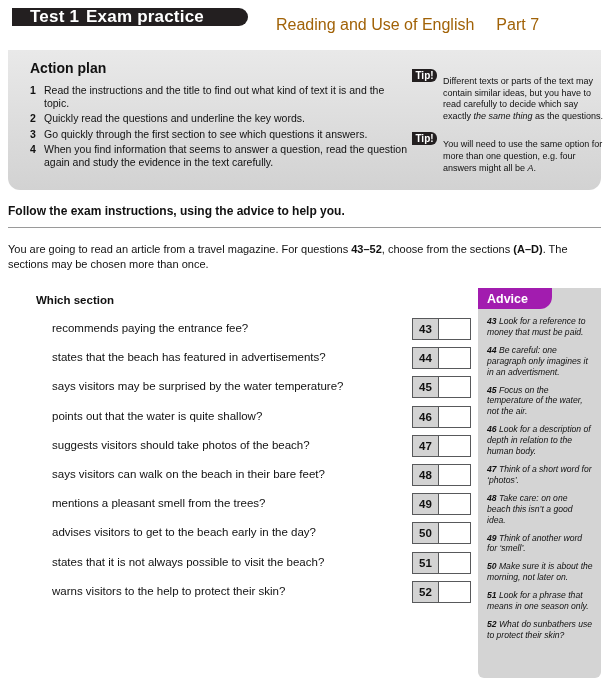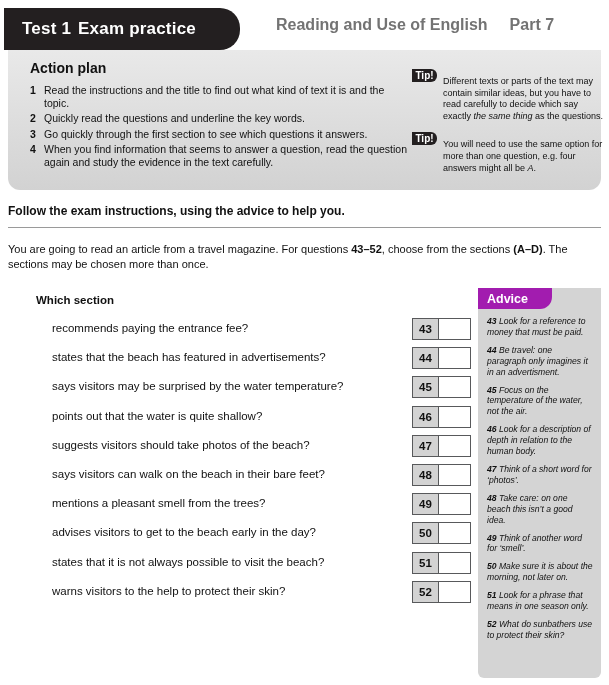--- a/index.html
+++ b/index.html
@@ -12,42 +12,42 @@
     position:relative;
   }
 
   
   .header{
     position:relative;
     height:42px;
     margin-top:8px;
   }
   .header-tab{
-    position:absolute;left:4px;top:0;
-    height:42px;
+    position:absolute;left:12px;top:0;
+    height:18px;
     padding:0 44px 0 18px;
     background:#231f20;
     display:flex;align-items:center;
     border-top-right-radius:20px;
     border-bottom-right-radius:20px;
   }
   .header-tab-text{
     color:#ffffff;
     font-size:17px;
     font-weight:bold;
     letter-spacing:.2px;
     white-space:nowrap;
   }
   .header-tab-text .sp{display:inline-block;width:7px;}
   .header-right{
     position:absolute;left:276px;top:0;height:34px;
     display:flex;align-items:center;gap:22px;
   }
   .header-right span{
-    font-size:16px;font-weight:bold;color:#737373;white-space:nowrap;
+    font-size:16px;font-weight:normal;color:#a16207;white-space:nowrap;
   }
 
   
   .action-panel{
     position:relative;
     margin:0 8px 0 8px;
     background:linear-gradient(#e9e9e9,#d2d2d2);
     border-bottom-left-radius:12px;
     border-bottom-right-radius:12px;
     padding:10px 0 12px 0;
@@ -338,21 +338,21 @@
     </div>
 
   </div>
 
   <div class="advice">
     <div class="advice-tab">
       <span>Advice</span>
     </div>
     <div class="advice-items">
       <div class="advice-item"><b>43</b> <span>Look for a reference to money that must be paid.</span></div>
-      <div class="advice-item"><b>44</b> <span>Be travel: one paragraph only imagines it in an advertisment.</span></div>
+      <div class="advice-item"><b>44</b> <span>Be careful: one paragraph only imagines it in an advertisment.</span></div>
       <div class="advice-item"><b>45</b> <span>Focus on the temperature of the water, not the air.</span></div>
       <div class="advice-item"><b>46</b> <span>Look for a description of depth in relation to the human body.</span></div>
       <div class="advice-item"><b>47</b> <span>Think of a short word for ‘photos’.</span></div>
       <div class="advice-item"><b>48</b> <span>Take care: on one beach this isn’t a good idea.</span></div>
       <div class="advice-item"><b>49</b> <span>Think of another word for ‘smell’.</span></div>
       <div class="advice-item"><b>50</b> <span>Make sure it is about the morning, not later on.</span></div>
       <div class="advice-item"><b>51</b> <span>Look for a phrase that means in one season only.</span></div>
       <div class="advice-item"><b>52</b> <span>What do sunbathers use to protect their skin?</span></div>
     </div>
   </div>

